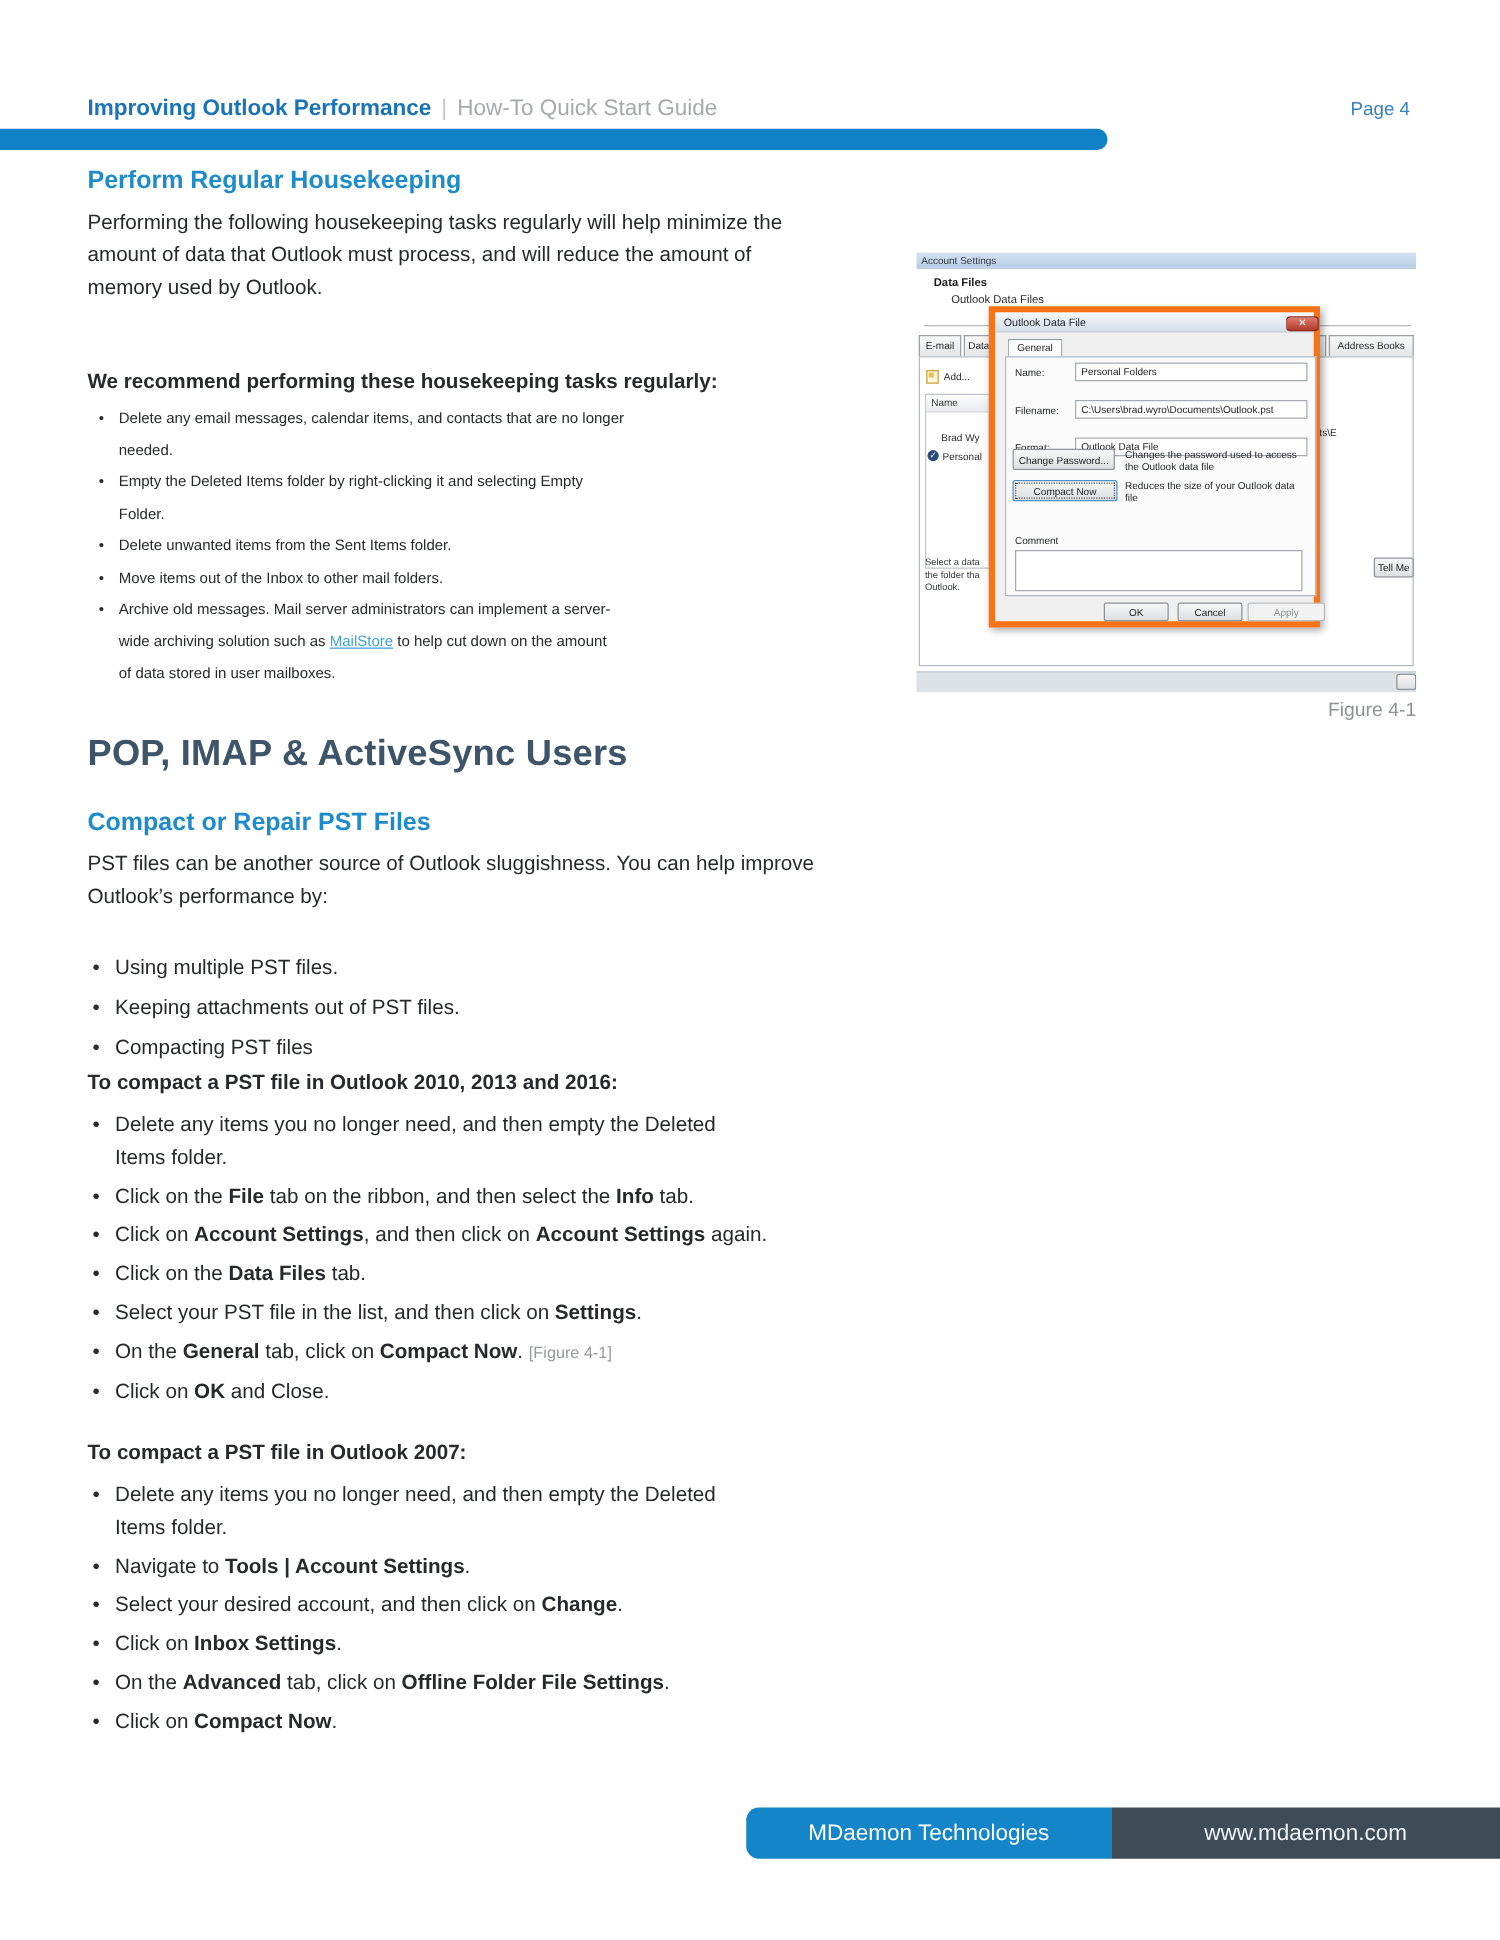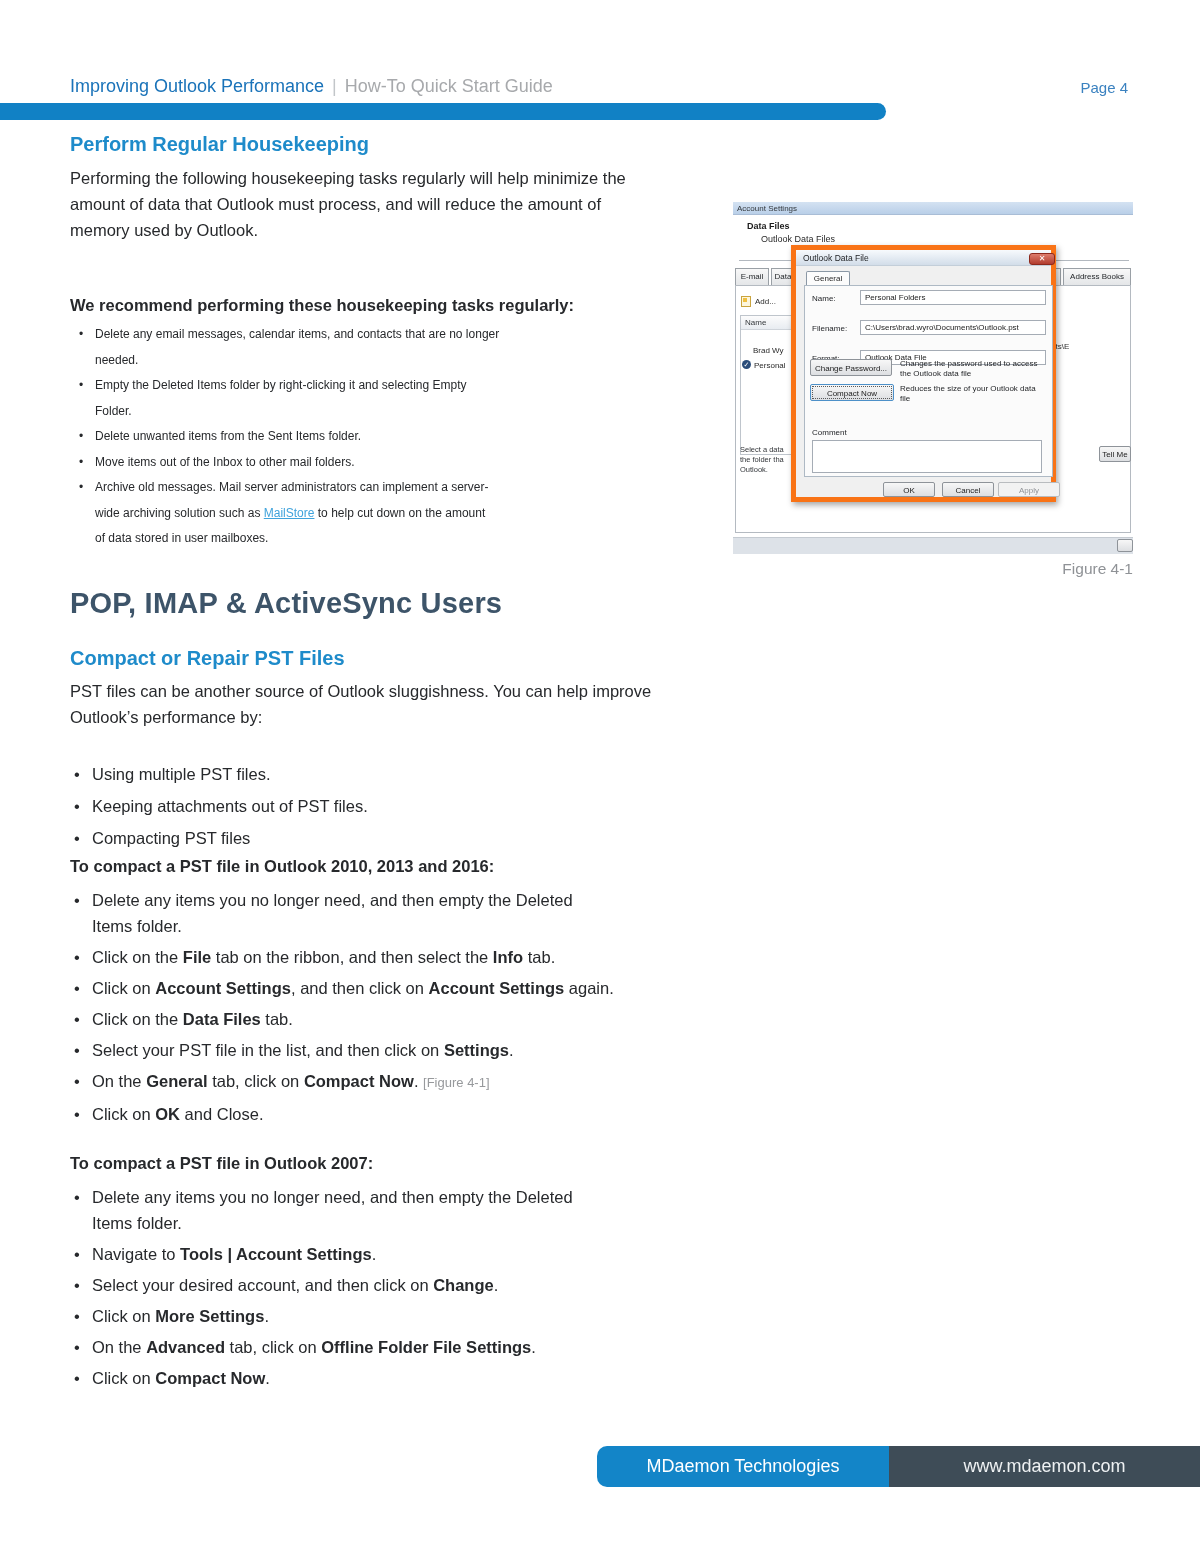--- a/index.html
+++ b/index.html
@@ -2,21 +2,21 @@
 <html><head>
 <meta charset="utf-8">
 <style>
   * { margin:0; padding:0; box-sizing:border-box; }
   html,body { background:#ffffff; }
   body { font-family:"Liberation Sans","DejaVu Sans",sans-serif; color:#27292c; }
   .page { position:relative; width:1200px; height:1552px; background:#ffffff; overflow:hidden; }
 
   
   .header-row { position:absolute; left:70px; top:76px; font-size:18px; white-space:nowrap; }
-  .ht-bold { font-weight:400; color:#1a73b9; }
+  .ht-bold { font-weight:700; color:#1a73b9; }
   .ht-sep  { color:#c2c6c9; padding:0 8px; font-weight:400; }
   .ht-gray { color:#a7a9ac; }
   .page-num { position:absolute; right:72px; top:79px; font-size:15px; color:#3b82c0; }
   .top-bar { position:absolute; left:0; top:103px; width:886px; height:17px; background:#1181c5; border-radius:0 9px 9px 0; }
 
   
   .main { position:absolute; left:70px; top:133px; width:672px; }
   .h-blue { font-size:20px; font-weight:700; color:#1e8bca; margin-bottom:9px; }
   .para { font-size:16.5px; line-height:26px; white-space:pre-wrap; }
   .bold-line { font-size:16.5px; font-weight:700; margin-top:53px; }
@@ -153,21 +153,21 @@
       <li><span class="li-text"><span>On the </span><span class="b">General</span><span> tab, click on </span><span class="b">Compact Now</span><span>. </span><span class="figref">[Figure 4-1]</span></span></li>
       <li><span class="li-text"><span>Click on </span><span class="b">OK</span><span> and Close.</span></span></li>
     </ul>
 
     <p class="steps-head" style="margin-top:27px;">To compact a PST file in Outlook 2007:</p>
     <ul class="steps">
       <li><span class="li-text"><span>Delete any items you no longer need, and then empty the Deleted
 Items folder.</span></span></li>
       <li><span class="li-text"><span>Navigate to </span><span class="b">Tools | Account Settings</span><span>.</span></span></li>
       <li><span class="li-text"><span>Select your desired account, and then click on </span><span class="b">Change</span><span>.</span></span></li>
-      <li><span class="li-text"><span>Click on </span><span class="b">More Settings</span><span>.</span></span></li>
+      <li><span class="li-text"><span>Click on </span><span class="b">Inbox Settings</span><span>.</span></span></li>
       <li><span class="li-text"><span>On the </span><span class="b">Advanced</span><span> tab, click on </span><span class="b">Offline Folder File Settings</span><span>.</span></span></li>
       <li><span class="li-text"><span>Click on </span><span class="b">Compact Now</span><span>.</span></span></li>
     </ul>
   </div>
 
   <div class="shot">
     <div class="as-titlebar">
       <span class="as-title">Account Settings</span>
     </div>
     <div class="as-datafiles">Data Files</div>

